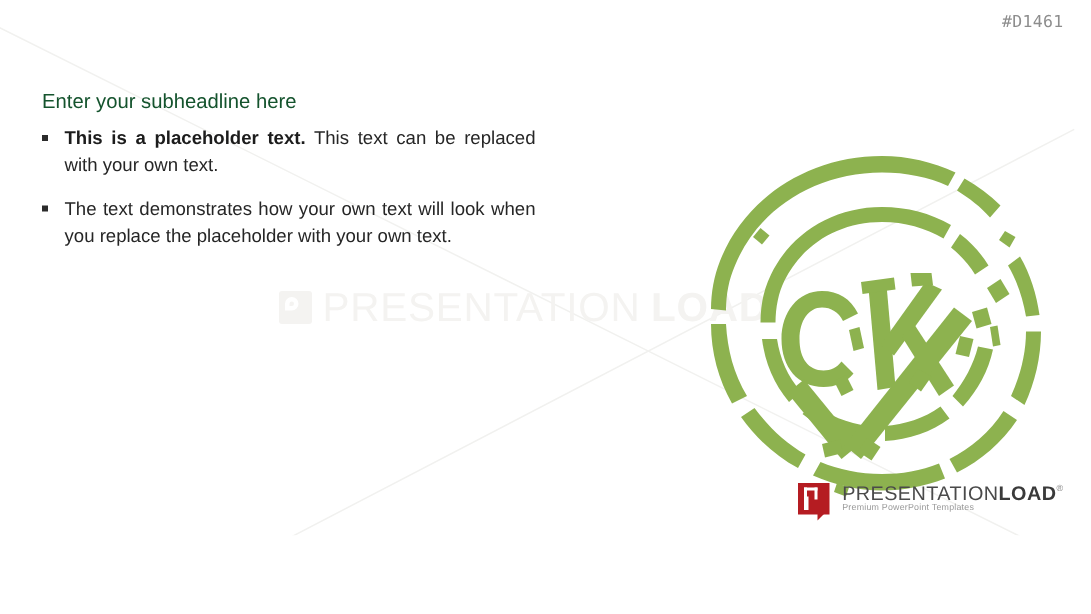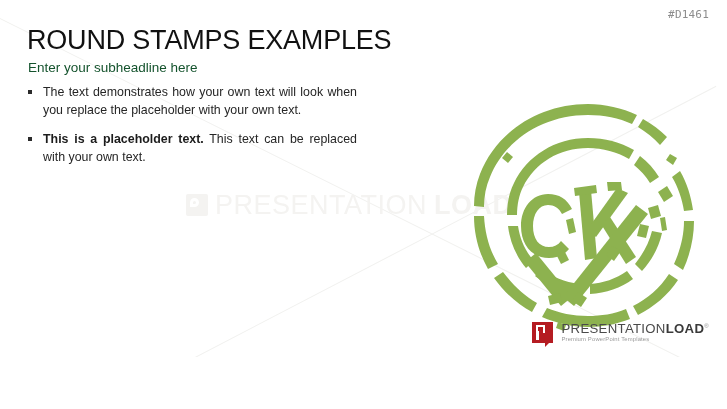--- a/index.html
+++ b/index.html
@@ -211,39 +211,38 @@
 </head>
 <body>
 
 <div id="slide">
 
   <div class="diag diag-a"></div>
   <div class="diag diag-b"></div>
 
   <div class="slide-id">#D1461</div>
 
-  <div class="title">ROUND STAMPS EXAMPLES</div>
   <div class="subtitle">Enter your subheadline here</div>
 
   <div class="watermark">
     <span class="wm-mark"></span>
     <span class="wm-light">PRESENTATION</span>
       <span>LOAD</span>
   </div>
 
   <div class="body-copy">
 
     <div class="bullet">
       <span class="marker"></span>
-      <span>The text demonstrates how your own text will look when you replace the placeholder with your own text.</span>
+      <b>This is a placeholder text.</b><span> This text can be replaced with your own text.</span>
     </div>
 
     <div class="bullet">
       <span class="marker"></span>
-      <b>This is a placeholder text.</b><span> This text can be replaced with your own text.</span>
+      <span>The text demonstrates how your own text will look when you replace the placeholder with your own text.</span>
     </div>
 
 
   </div>
 
   <div class="stamp-wrap">
     <svg viewBox="0 0 250 250" xmlns="http://www.w3.org/2000/svg" aria-hidden="true">
       <g fill="#8db24f">
 
         <path d="M126 8

